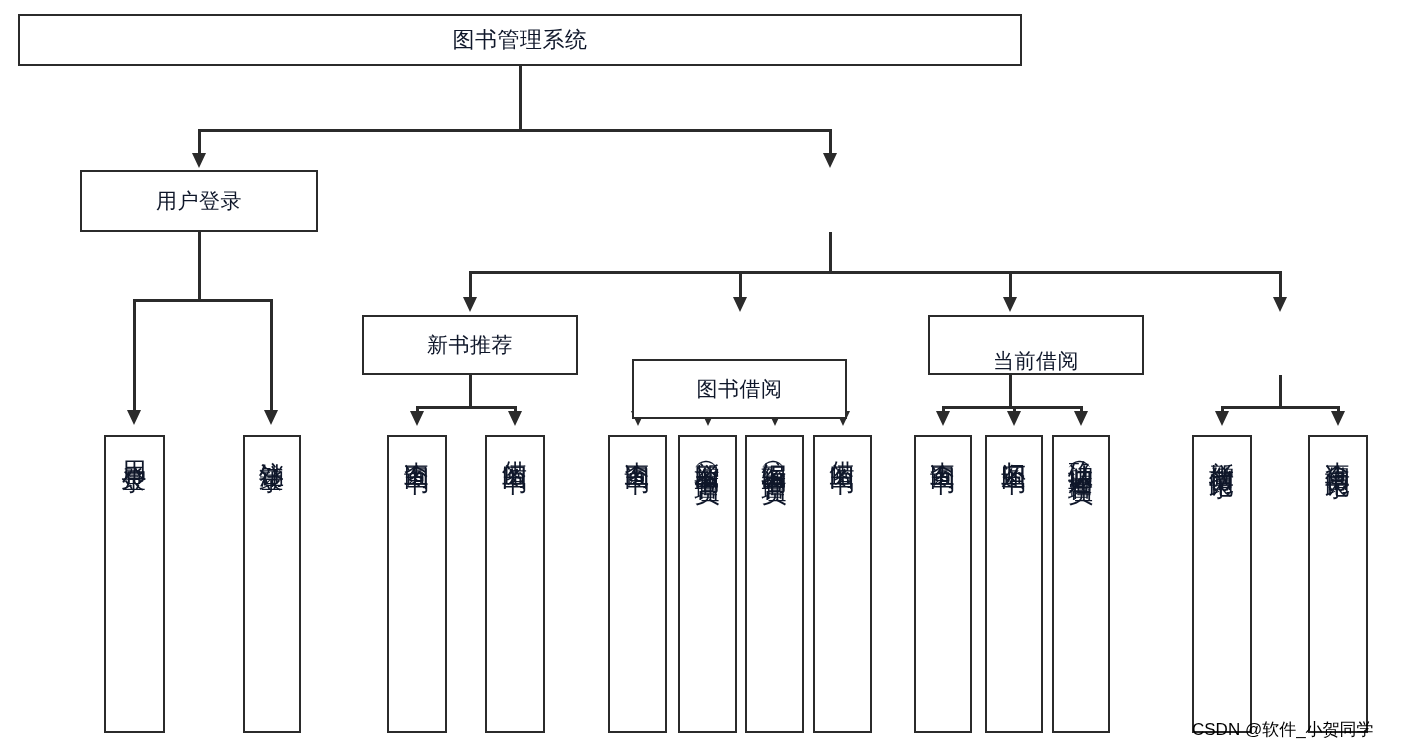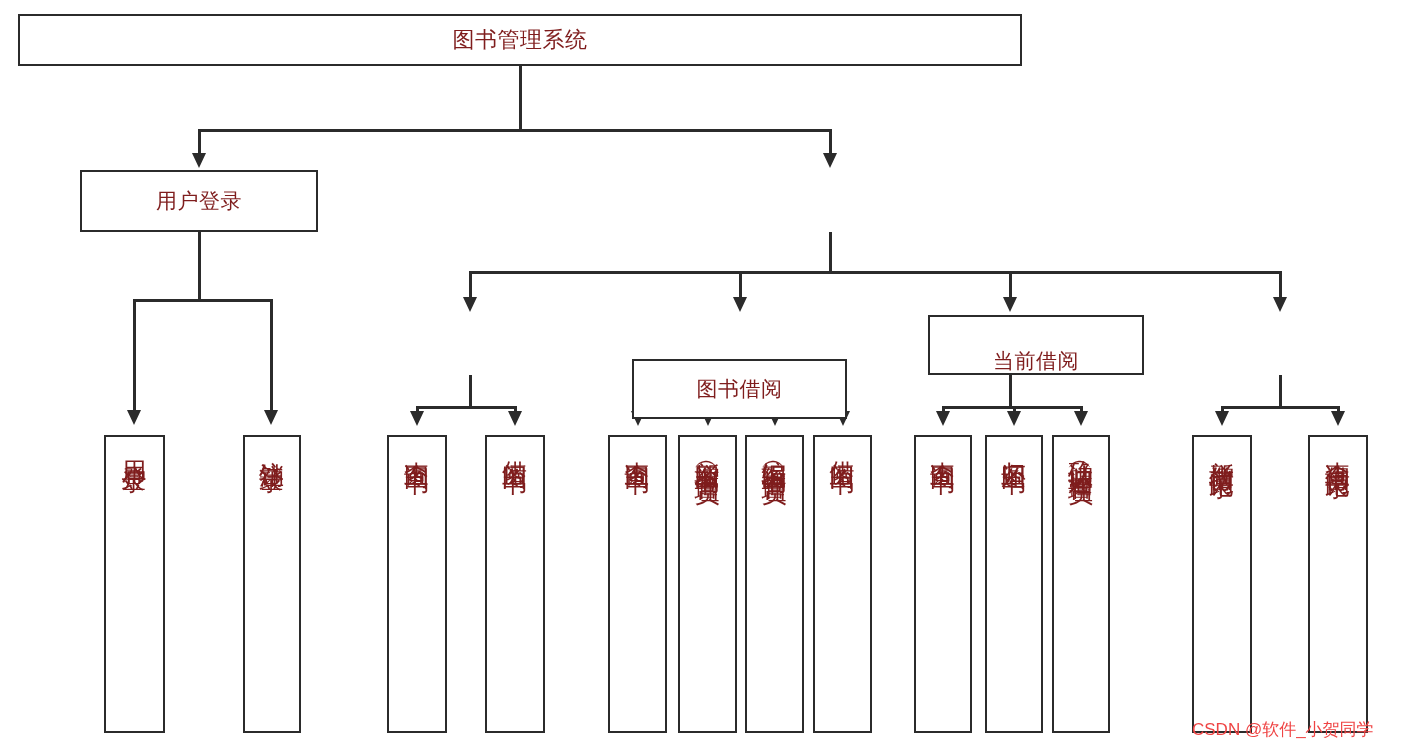--- a/index.html
+++ b/index.html
@@ -17,21 +17,21 @@
   }
   
   .node {
     position: absolute;
     box-sizing: border-box;
     background: #ffffff;
     border: 2.5px solid #2b2b2b;
     display: flex;
     align-items: center;
     justify-content: center;
-    color: #7f1d1d;
+    color: #0f172a;
   }
   .node .label {
     display: block;
     text-align: center;
     line-height: 1.12;
     letter-spacing: 0.5px;
   }
   
   .node.h .label {
     font-size: 21px;
@@ -65,21 +65,21 @@
     width: 0;
     height: 0;
     border-left: 7px solid transparent;
     border-right: 7px solid transparent;
     border-top: 15px solid #2b2b2b;
   }
   
   #watermark {
     position: absolute;
     font-size: 17px;
-    color: #ef4444;
+    color: #000000;
     white-space: nowrap;
     font-family: "Liberation Sans", "DejaVu Sans", sans-serif;
   }
 </style>
 </head>
 <body>
 
 <div id="canvas">
 
   <div class="ln v" style="left:519px; top:66px; height:64px;"></div>
@@ -144,20 +144,23 @@
   <div class="arrow" style="left:1331px; top:411px;"></div>
 
   <div class="node h root" style="left:18px; top:14px; width:1004px; height:52px;">
     <span class="label">图书管理系统</span>
   </div>
 
   <div class="node h" style="left:80px; top:170px; width:238px; height:62px;">
     <span class="label">用户登录</span>
   </div>
 
+  <div class="node h" style="left:362px; top:315px; width:216px; height:60px;">
+    <span class="label">新书推荐</span>
+  </div>
   <div class="node h" style="left:632px; top:315px; width:215px; height:60px;margin-top:44px;">
     <span class="label">图书借阅</span>
   </div>
   <div class="node h" style="left:928px; top:315px; width:216px; height:60px;align-items:flex-end;">
     <span class="label">当前借阅</span>
   </div>
 
   <div class="node v" style="left:104px; top:435px; width:61px; height:298px;">
     <span class="label">用户登录</span>
   </div>

